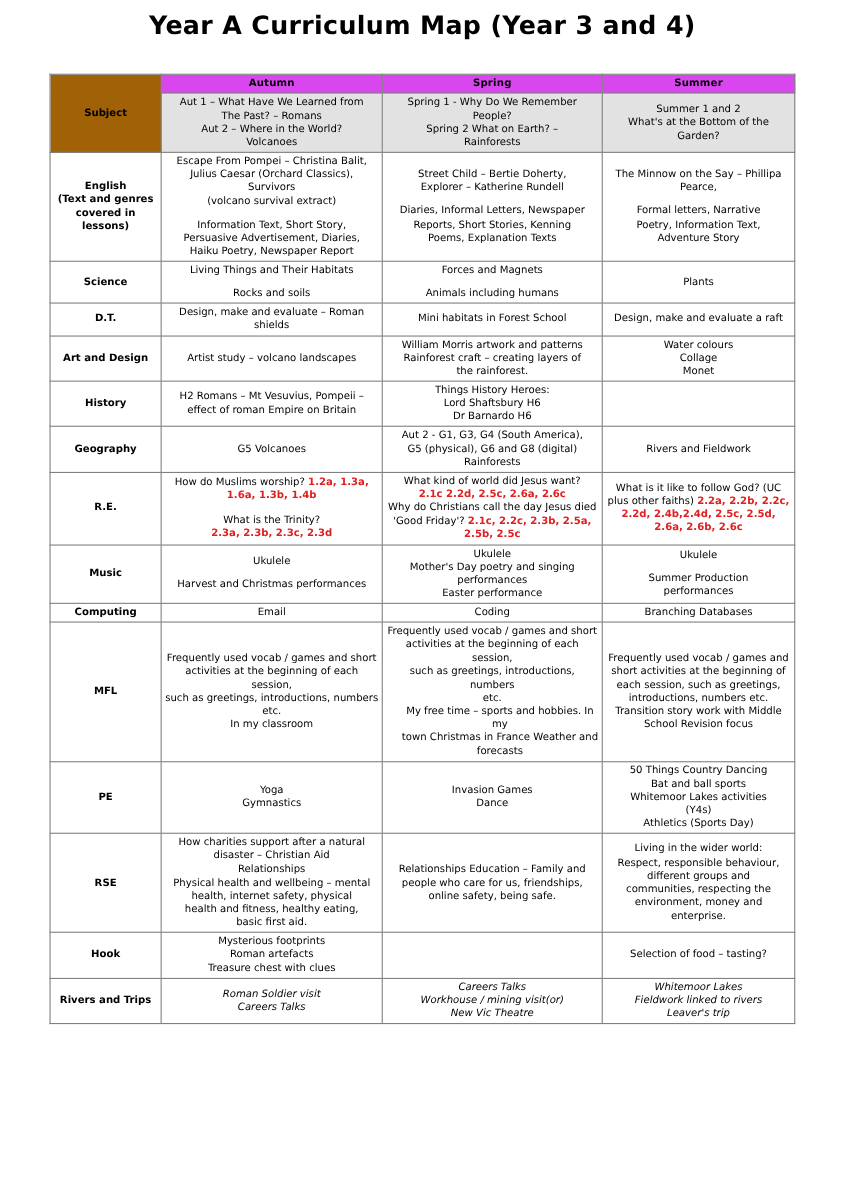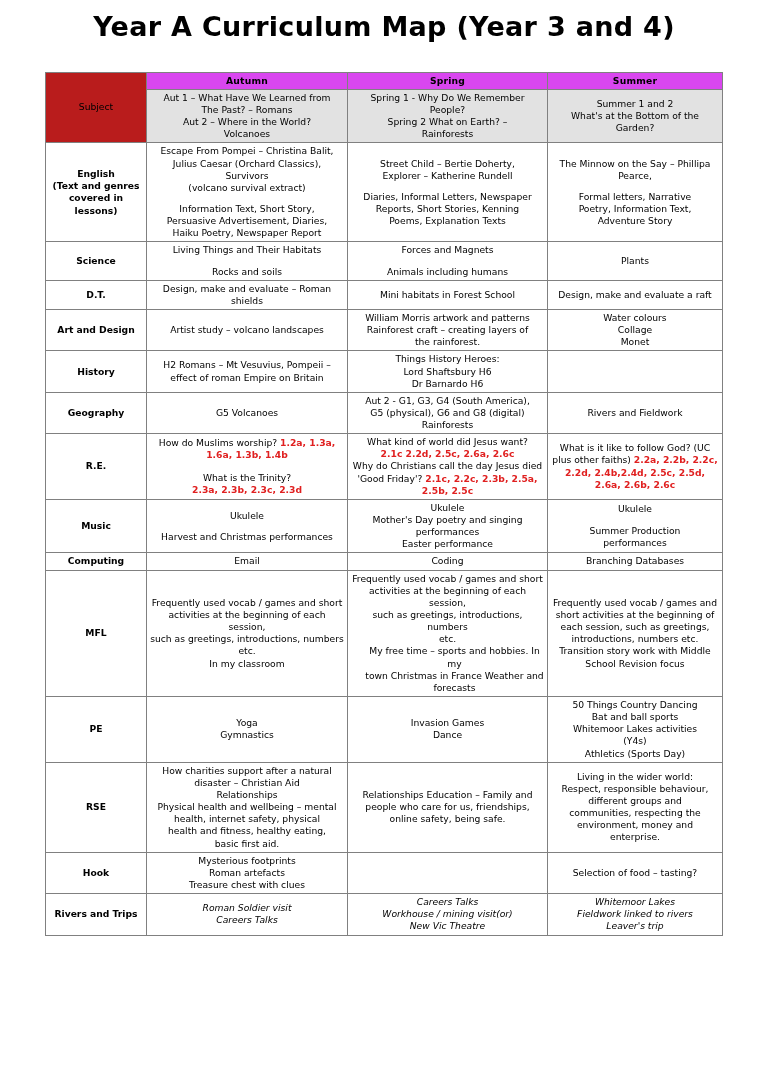--- a/index.html
+++ b/index.html
@@ -17,21 +17,21 @@
   }
   .page {
     position: relative;
     width: 768px;
     height: 1086px;
     box-sizing: border-box;
   }
   .doc-title {
     text-align: center;
     font-family: "DejaVu Sans", sans-serif;
-    font-size: 27px;
+    font-size: 23px;
     font-weight: bold;
     letter-spacing: 0.3px;
     color: #000;
     padding-top: 12px;
     padding-bottom: 0;
     line-height: 1.1;
   }
   table.cmap {
     border-collapse: collapse;
     table-layout: fixed;
@@ -59,23 +59,23 @@
   .hdr-cell {
     background: #d946ef;
     font-size: 21px;
     font-weight: bold;
     letter-spacing: 0.2px;
     padding: 3px 2px 5px 2px;
     text-align: center;
     vertical-align: middle;
   }
   .hdr-subject {
-    background: #b91c1c;
+    background: #a16207;
     font-size: 21px;
-    font-weight: normal;
+    font-weight: bold;
     text-align: center;
     vertical-align: top;
     padding-top: 3px;
   }
   
   .topic-cell {
     background: #e2e2e2;
     font-size: 9.2px;
     line-height: 1.5;
     vertical-align: middle;

